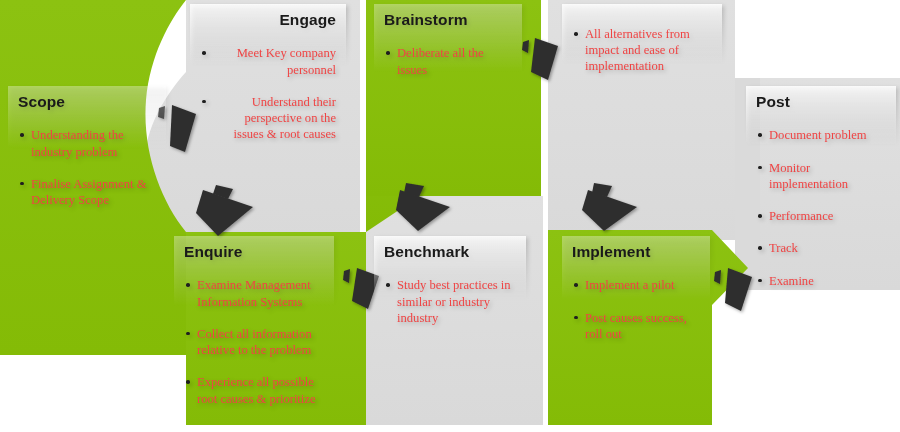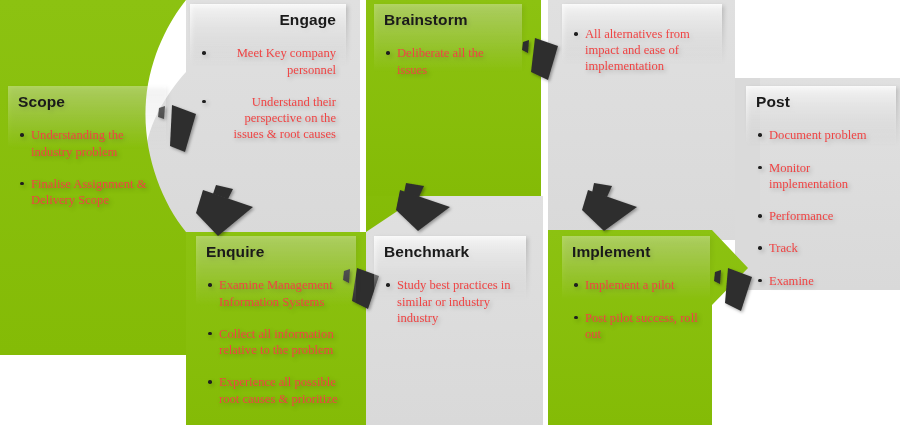--- a/index.html
+++ b/index.html
@@ -209,21 +209,21 @@
       <ul>
         <li>Document problem</li>
         <li>Monitor implementation</li>
         <li>Performance</li>
         <li>Track</li>
         <li>Examine</li>
       </ul>
     </div>
   </div>
 
-  <div class="card shadow-soft" style="left:196px; top:236px; width:160px;">
+  <div class="card shadow-soft" style="left:174px; top:236px; width:160px;">
     <div class="tint tint-green" style="height:70px;"></div>
     <div class="inner">
       <div class="title">Enquire</div>
       <ul>
         <li>Examine Management Information Systems</li>
         <li>Collect all information relative to the problem</li>
         <li>Experience all possible root causes &amp; prioritize</li>
       </ul>
     </div>
   </div>
@@ -237,18 +237,18 @@
       </ul>
     </div>
   </div>
 
   <div class="card shadow-soft" style="left:562px; top:236px; width:148px;">
     <div class="tint tint-green" style="height:64px;"></div>
     <div class="inner">
       <div class="title">Implement</div>
       <ul>
         <li>Implement a pilot</li>
-        <li>Post pilot success, roll out</li>
+        <li>Post causes success, roll out</li>
       </ul>
     </div>
   </div>
 
 </div>
 
 </body></html>

